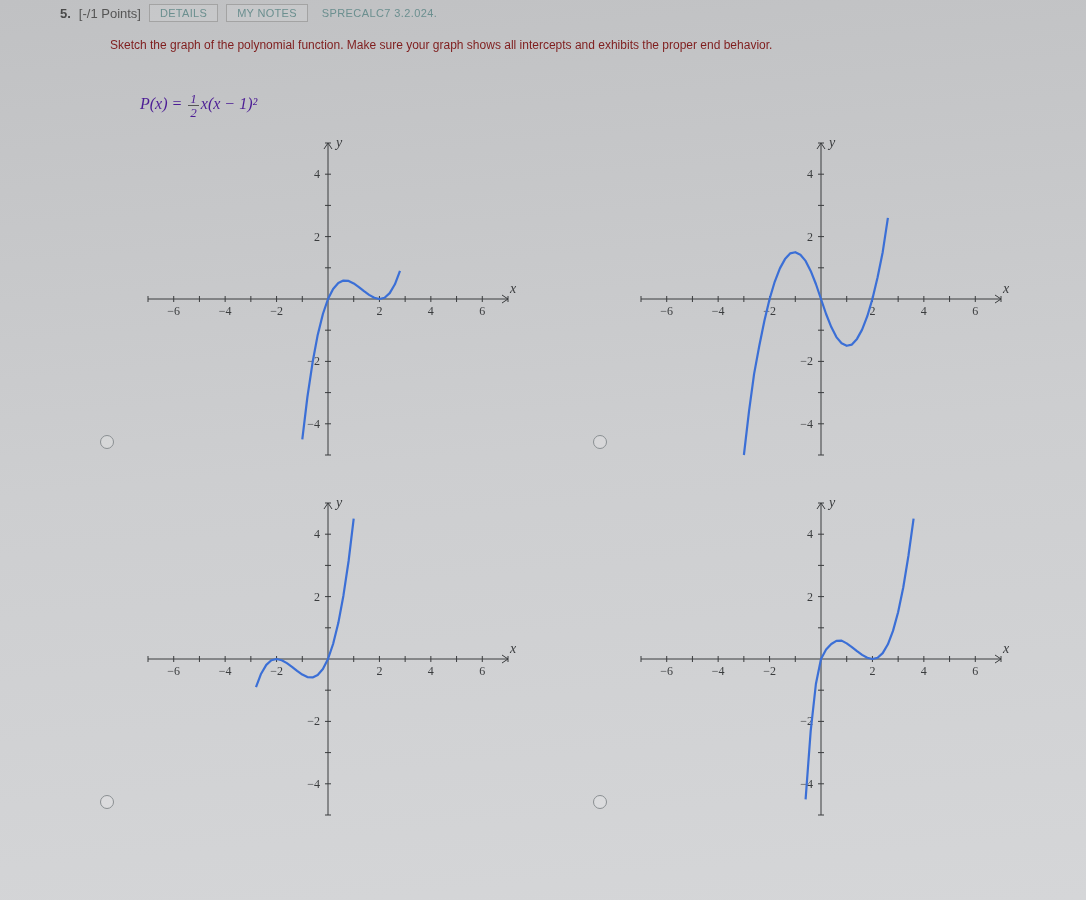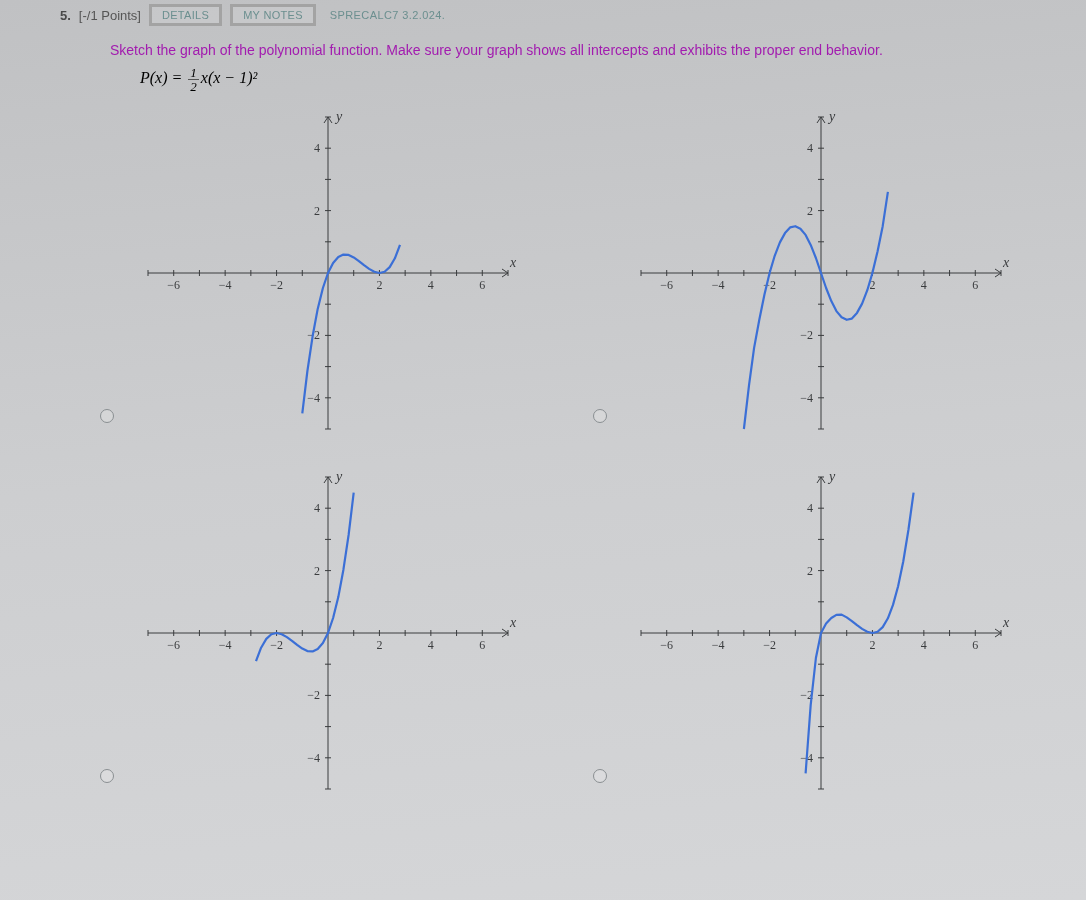--- a/index.html
+++ b/index.html
@@ -16,40 +16,41 @@
     display: flex;
     align-items: center;
     gap: 8px;
     padding: 4px 60px 6px 60px;
     font-size: 13px;
     color: #4a4a4a;
   }
   .qnum { font-weight: bold; }
   .points { color: #555; font-weight: normal; }
   .btn {
-    border: 3px solid #a3a3a3;
+    border: 1px solid #a3a3a3;
     padding: 2px 10px;
     font-size: 11px;
     color: #6b8f8f;
     background: rgba(255,255,255,0.1);
     cursor: pointer;
     letter-spacing: 0.3px;
   }
   .source { color: #6b8f8f; font-size: 11px; letter-spacing: 0.4px; margin-left: 6px; }
   .prompt {
     padding: 10px 80px 4px 110px;
-    color: #a21caf;
-    font-size: 14px;
+    color: #7f1d1d;
+    font-size: 12px;
   }
   .formula {
     padding: 4px 0 10px 140px;
-    color: #000000;
+    color: #4c1d95;
     font-style: italic;
     font-family: 'Times New Roman', serif;
     font-size: 16px;
+    margin-top: 32px;
   }
   .formula .frac {
     display: inline-block;
     vertical-align: middle;
     text-align: center;
     font-size: 13px;
     line-height: 1;
     margin: 0 2px;
   }
   .formula .frac .num { display:block; border-bottom:1px solid #555; padding:0 2px;}

